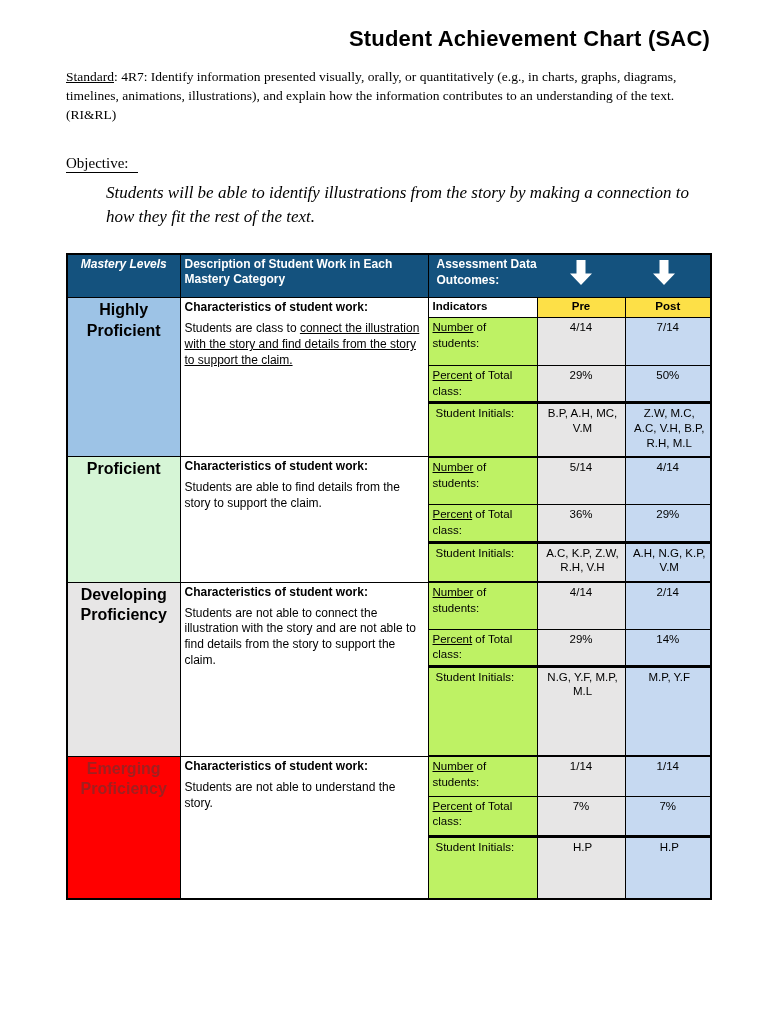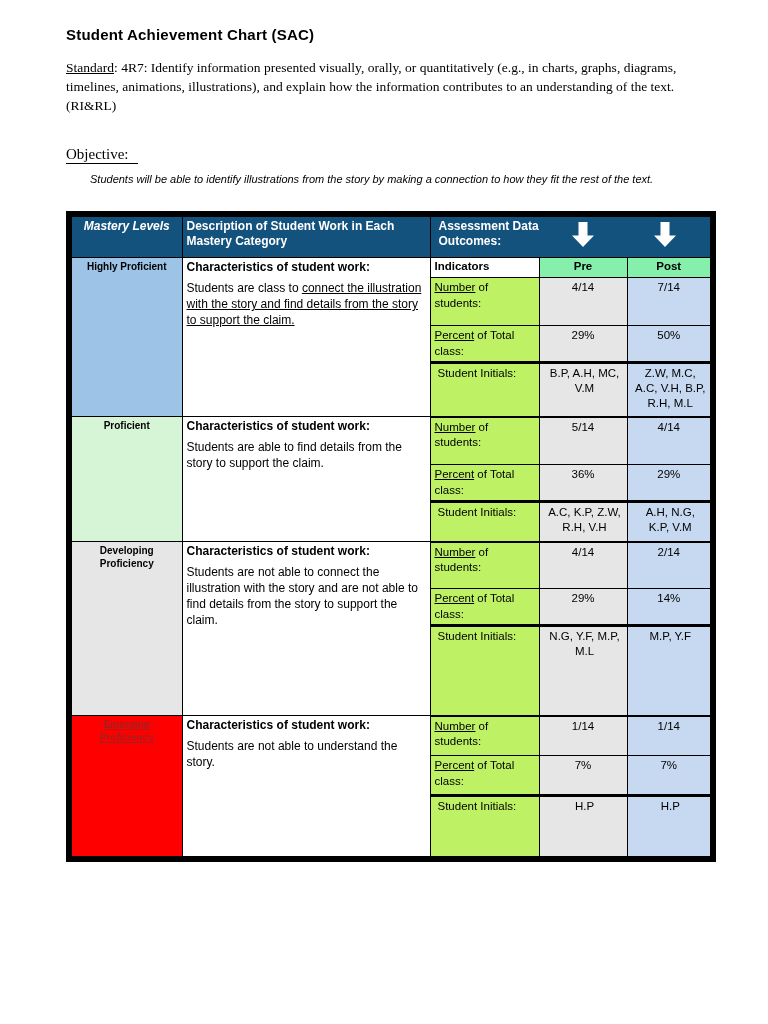--- a/index.html
+++ b/index.html
@@ -7,22 +7,22 @@
     width: 768px; height: 1024px;
     background: #ffffff;
     font-family: "Liberation Sans", sans-serif;
     color: #000;
     overflow: hidden;
   }
   .page { box-sizing: border-box; padding: 26px 58px 0 66px; }
 
   .title {
     margin: 0 0 16px 0;
-    text-align: left;
-    font-size: 15px;
+    text-align: right;
+    font-size: 22px;
     font-weight: bold;
     letter-spacing: .2px;
   }
   .standard {
     margin: 10px 0 0 0;
     width: 636px;
     font-family: "Liberation Serif", serif;
     font-size: 13.5px;
     line-height: 1.4;
   }
@@ -32,34 +32,34 @@
     margin: 30px 0 0 0;
     font-family: "Liberation Serif", serif;
     font-size: 15px;
   }
   .objective-label {
     display: inline-block;
     border-bottom: 1.5px solid #000;
     padding-right: 10px;
   }
   .objective-text {
-    margin: 8px 0 0 24px;
+    margin: 8px 0 0 40px;
     width: 596px;
-    font-family: Liberation Sans, sans-serif;
+    font-family: Liberation Serif, serif;
     font-style: italic;
-    font-size: 11px;
+    font-size: 17px;
     line-height: 1.45;
   }
 
   table.sac {
     margin-top: 23px;
     table-layout: fixed;
     width: 644px;
     border-collapse: collapse;
-    border: 6px solid #000000;
+    border: 2px solid #000000;
     font-size: 11.5px;
   }
   .c-level { width: 113px; }
   .c-desc  { width: 248px; }
   .c-ind   { width: 109px; }
   .c-pre   { width: 88px; }
   .c-post  { width: 86px; }
 
   .sac th, .sac td {
     border: 1px solid #000;
@@ -85,34 +85,34 @@
     padding: 4px 8px;
     line-height: 1.25;
   }
   .hd-level { text-align: center; font-style: italic; }
   .hd-assess { padding: 2px 2px; }
   .assess-wrap { display: flex; align-items: center; }
   .assess-label { flex: none; width: 103px; padding-left: 4px; line-height: 1.3; }
   .arrow-box { flex: 1; text-align: center; line-height: 0; }
 
   .sub-ind  { font-weight: bold; vertical-align: middle; padding-left: 6px; background: #fff; }
-  .sub-pre, .sub-post { font-weight: bold; vertical-align: middle; text-align: center; background: #86efac; }
+  .sub-pre, .sub-post { font-weight: bold; vertical-align: middle; text-align: center; background: #fde047; }
 
   .level-cell {
     vertical-align: middle;
     text-align: center;
     font-weight: bold;
-    font-size: 10px;
+    font-size: 16px;
     line-height: 1.3;
     padding: 4px 10px;
   }
   .level-0 { background: var(--level0-bg); color: var(--level0-text); }
   .level-1 { background: var(--level1-bg); color: var(--level1-text); }
   .level-2 { background: var(--level2-bg); color: var(--level2-text); }
-  .level-3 { background: var(--level3-bg); color: var(--level3-text); text-decoration: underline; }
+  .level-3 { background: var(--level3-bg); color: var(--level3-text); }
 
   .desc-cell {
     vertical-align: middle;
     padding: 6px 10px;
     font-size: 12px;
     background: #fff;
   }
   .desc-0 { vertical-align: top; padding-top: 22px; }
   .desc-h { font-weight: bold; margin: 0 0 7px 0; }
   .desc-b { margin: 0; line-height: 1.33; }

